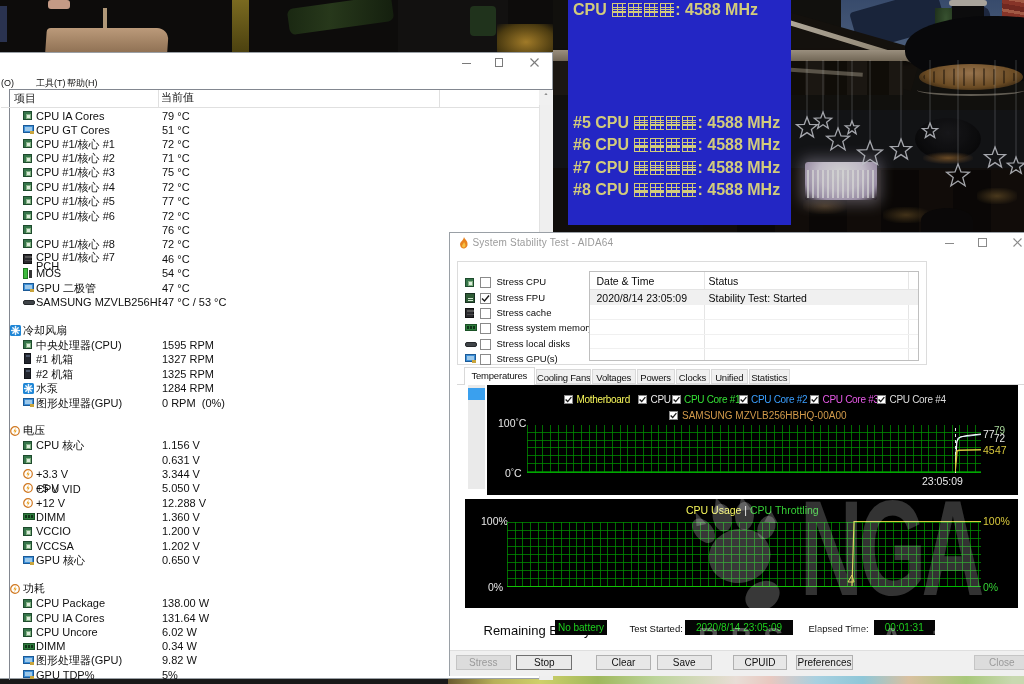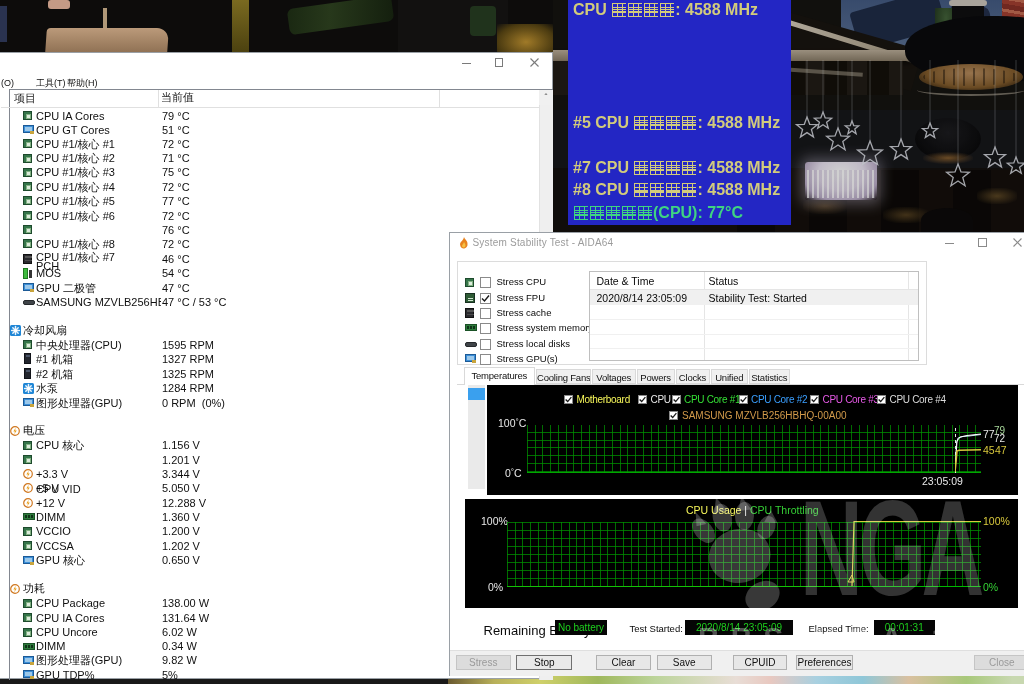--- a/index.html
+++ b/index.html
@@ -247,21 +247,21 @@
 <div class="lt" style="left:23px;top:423.1px">电压</div>
 <div class="ic" style="left:23px;top:439.8px;width:9px;height:9px;background:#35754a;border:1px solid #1d4a2c">
         <div style="position:absolute;left:2px;top:2px;width:5px;height:5px;background:#dcecdc;border:1px solid #84b284"></div>
       </div>
 <div class="lt" style="left:36px;top:438.3px;">CPU 核心</div>
 <div class="lt" style="left:162px;top:438.3px">1.156 V</div>
 <div class="ic" style="left:23px;top:454.4px;width:9px;height:9px;background:#35754a;border:1px solid #1d4a2c">
         <div style="position:absolute;left:2px;top:2px;width:5px;height:5px;background:#dcecdc;border:1px solid #84b284"></div>
       </div>
 <div class="lt" style="left:36px;top:452.9px;margin-top:29px;">CPU VID</div>
-<div class="lt" style="left:162px;top:452.9px">1.201 V</div>
+<div class="lt" style="left:162px;top:452.9px">0.631 V</div>
 <svg class="ic" style="left:23px;top:468.4px" width="10" height="10" viewBox="0 0 10 10">
         <circle cx="5" cy="5" r="4.3" fill="none" stroke="#d07820" stroke-width="1.2"></circle>
         <path d="M5.6 1.8 L3.4 5.4 L5 5.4 L4.2 8.2 L6.8 4.4 L5.2 4.4 Z" fill="#e8a020"></path>
       </svg>
 <div class="lt" style="left:36px;top:466.9px;">+3.3 V</div>
 <div class="lt" style="left:162px;top:466.9px">3.344 V</div>
 <svg class="ic" style="left:23px;top:482.4px" width="10" height="10" viewBox="0 0 10 10">
         <circle cx="5" cy="5" r="4.3" fill="none" stroke="#d07820" stroke-width="1.2"></circle>
         <path d="M5.6 1.8 L3.4 5.4 L5 5.4 L4.2 8.2 L6.8 4.4 L5.2 4.4 Z" fill="#e8a020"></path>
       </svg>
@@ -337,23 +337,23 @@
 <div class="lt" style="left:162px;top:667.8px">5%</div>
   </div>
 
   <div class="abs" style="left:549px;top:37px;width:14px;height:590px;background:#efefef;border-left:1px solid #e2e2e2"></div>
   <div class="abs" style="left:549px;top:37px;width:14px;height:15px;background:#f0f0f0;color:#505050;font-size:9px;text-align:center;line-height:15px">ˆ</div>
 </div>
 
 <div class="abs" style="left:568px;top:0;width:222.5px;height:225px;background:#2326c4;overflow:hidden">
 <div class="osdl" style="top:-1.0px">CPU <span class="cj"></span><span class="cj"></span><span class="cj"></span><span class="cj"></span>: 4588 MHz</div>
 <div class="osdl" style="top:111.75px">#5 CPU <span class="cj"></span><span class="cj"></span><span class="cj"></span><span class="cj"></span>: 4588 MHz</div>
+<div class="osdl" style="top:134.3px">#6 CPU <span class="cj"></span><span class="cj"></span><span class="cj"></span><span class="cj"></span>: 4588 MHz</div>
 <div class="osdl" style="top:156.85px">#7 CPU <span class="cj"></span><span class="cj"></span><span class="cj"></span><span class="cj"></span>: 4588 MHz</div>
 <div class="osdl" style="top:179.4px">#8 CPU <span class="cj"></span><span class="cj"></span><span class="cj"></span><span class="cj"></span>: 4588 MHz</div>
-<div class="osdl" style="top:201.95000000000002px;color:#3fd482"><span class="cjg"></span><span class="cjg"></span><span class="cjg"></span><span class="cjg"></span><span class="cjg"></span>(CPU): 77°C</div>
 </div>
 
 <div class="abs" style="left:448.5px;top:231.5px;width:584px;height:444.5px;background:#fff;border:1px solid #9aa0a6">
 
   <svg class="abs" style="left:8px;top:4px" width="12" height="13" viewBox="0 0 12 13">
       <path d="M6 0 C7 2.5 9.5 3.5 9.5 7 A3.8 4 0 0 1 2.5 9.5 A3.8 4 0 0 1 2.8 5 C4.4 3.8 5.6 2.2 6 0 Z" fill="#e8821e"></path>
       <path d="M6 5 C6.8 6.5 7.6 7 7.5 9 A1.9 2.2 0 0 1 4.2 9.8 A2 2.2 0 0 1 4.6 7.4 C5.3 6.8 5.8 6 6 5 Z" fill="#f6c144"></path>
     </svg>
   <div class="abs" style="left:23px;top:4.5px;font-size:10px;color:#9b9b9b;letter-spacing:0.2px">System Stability Test - AIDA64</div>
   <div class="abs" style="left:495px;top:10px;width:9px;height:1.5px;background:#8a8a8a"></div>

